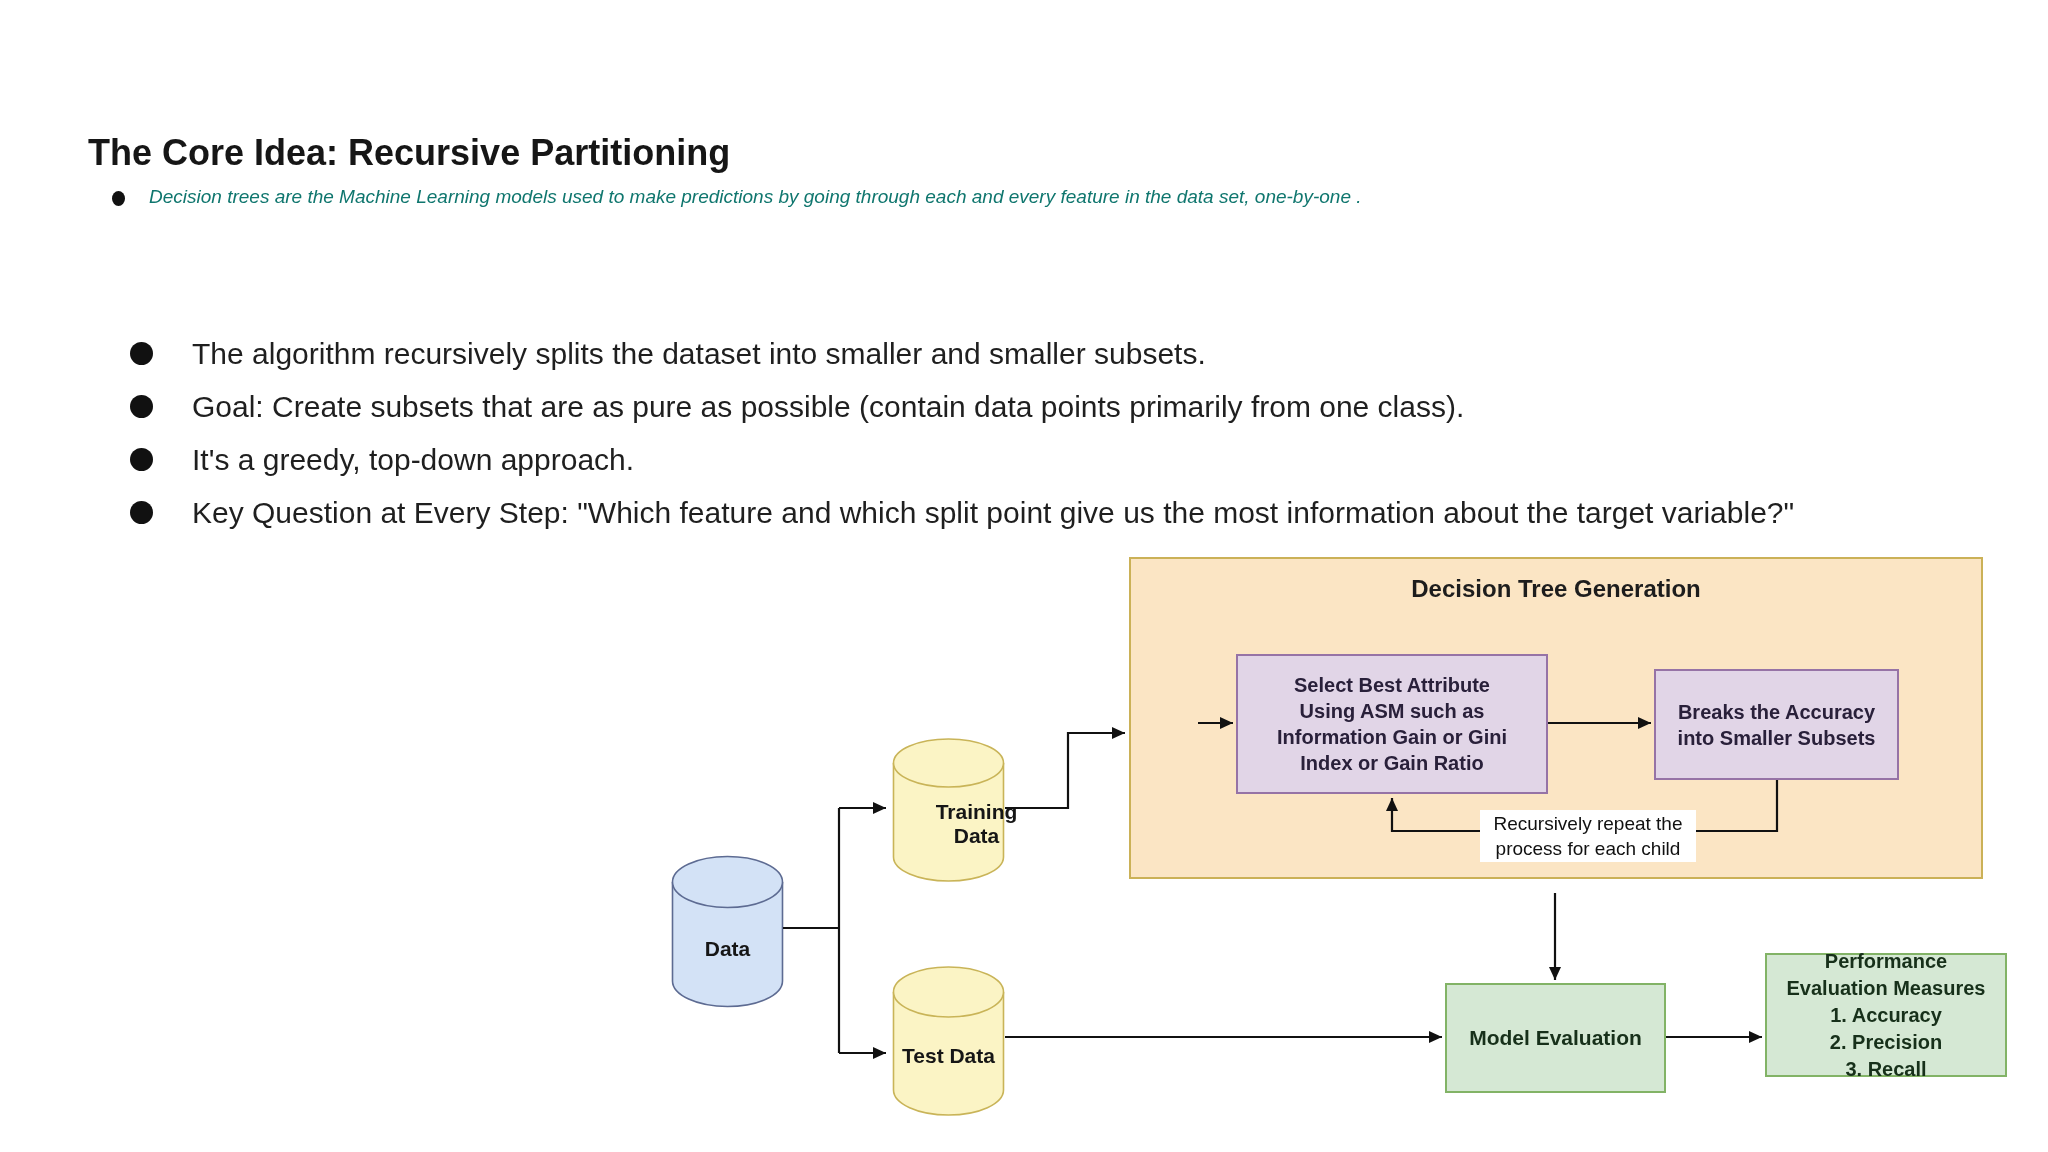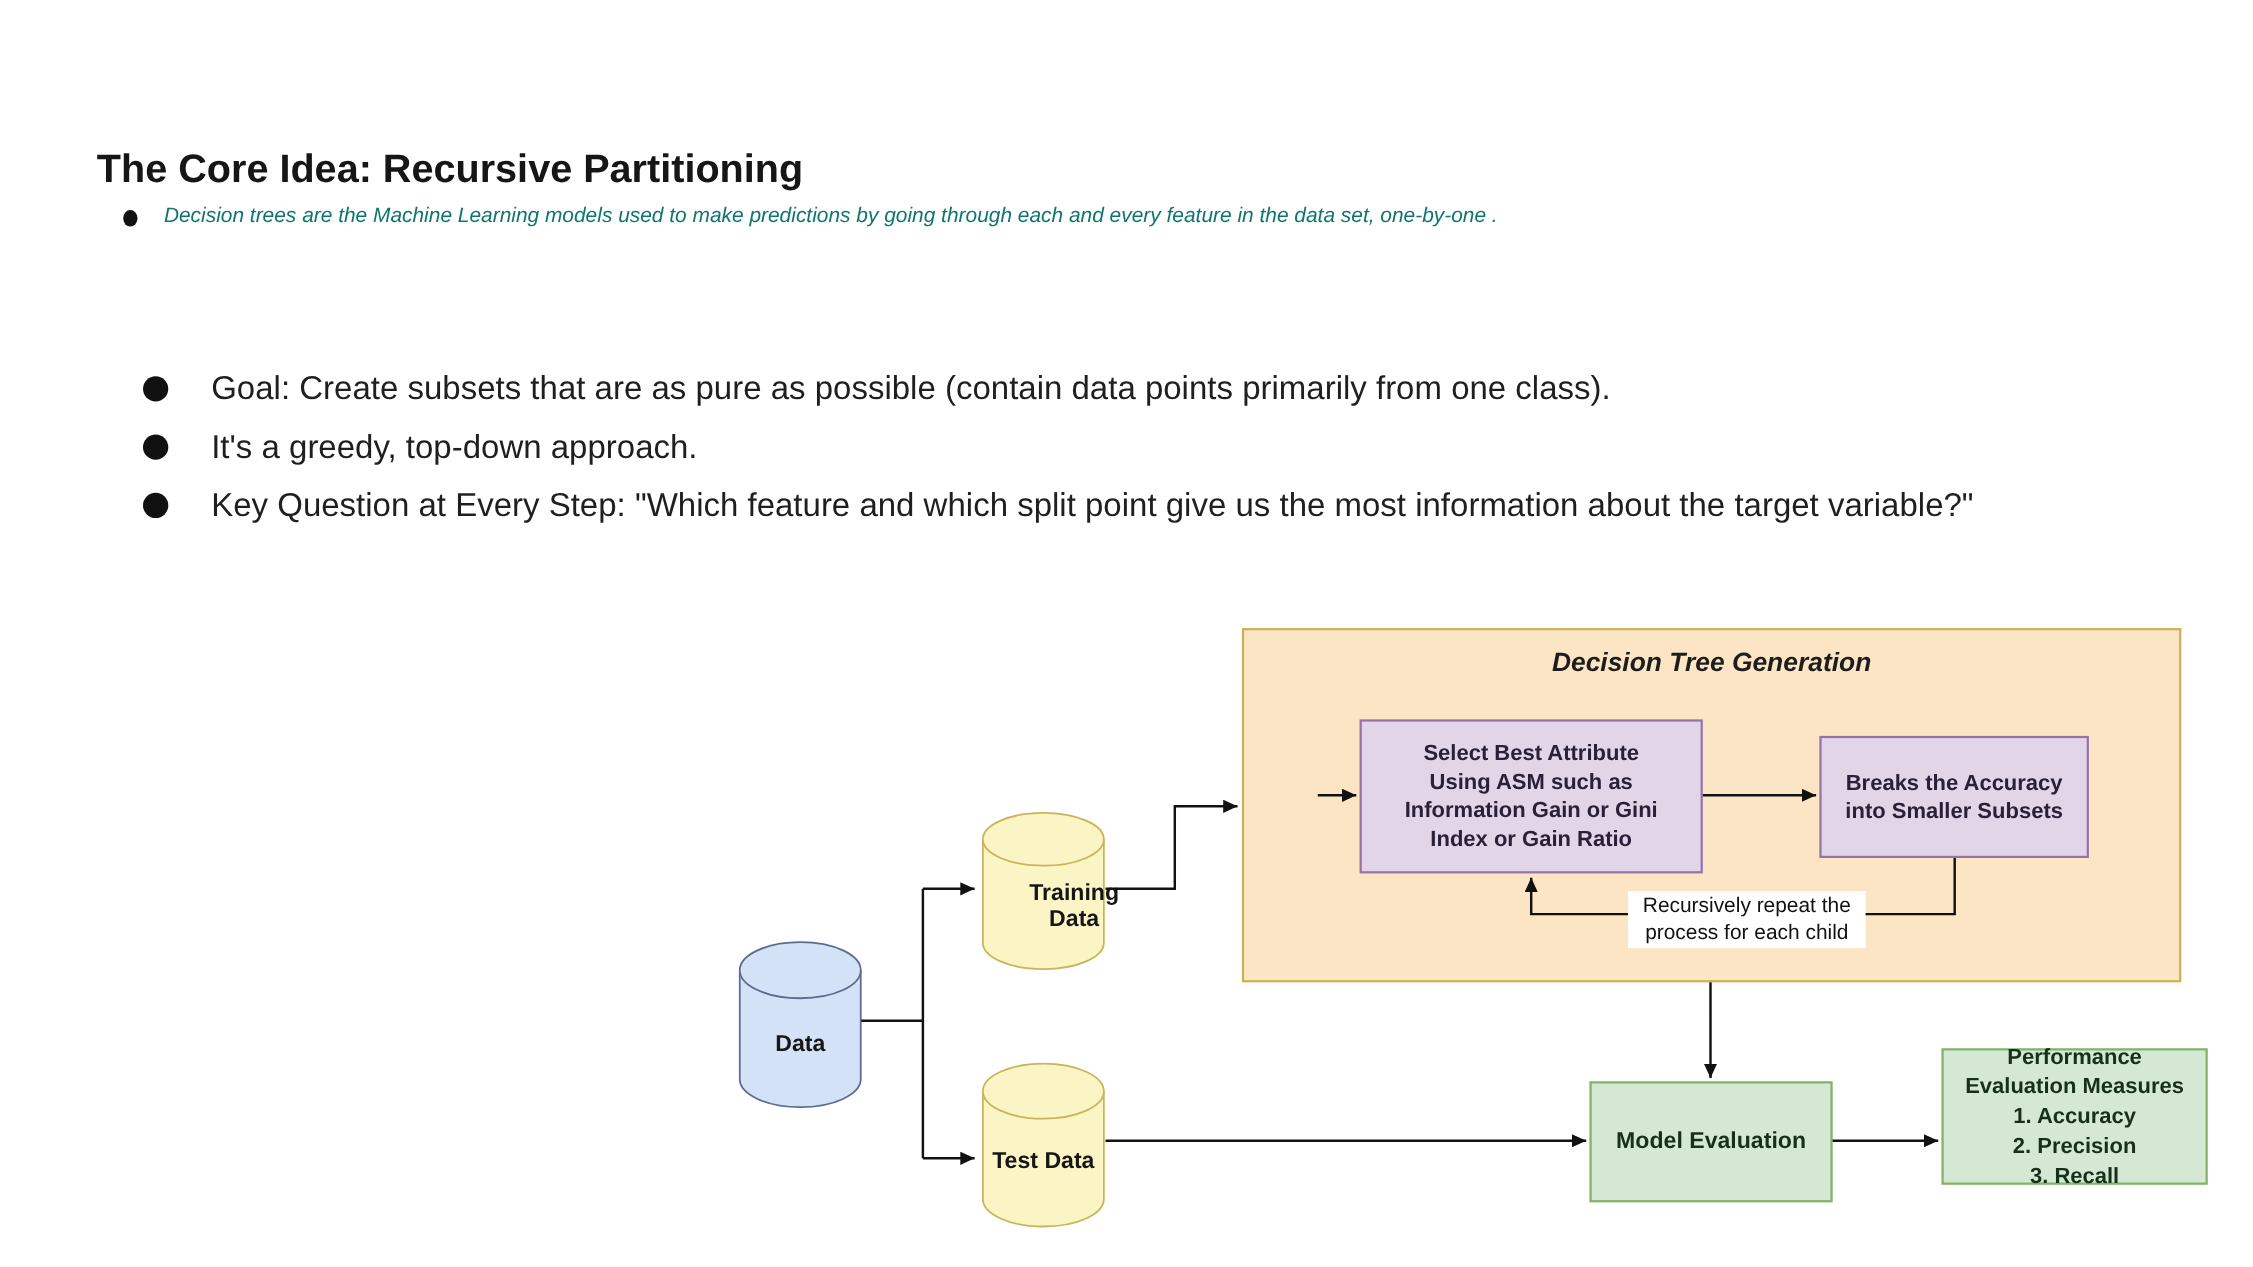--- a/index.html
+++ b/index.html
@@ -10,22 +10,22 @@
   .slide-title{position:absolute;left:88px;top:132px;font-size:36px;font-weight:bold;color:#161616;}
   .intro-row{position:absolute;left:112px;top:186px;display:flex;align-items:flex-start;width:1500px;}
   .intro-dot{width:13px;height:15px;border-radius:50%;background:#111;margin-top:5px;flex:none;}
   .intro-text{margin-left:24px;font-size:19px;font-style:italic;color:#0f766e;}
 
   .bullets{position:absolute;left:130px;top:327px;width:1740px;}
   .bullet-row{position:relative;padding-left:62px;font-size:30px;line-height:53px;color:#1f1f1f;max-width:1690px;}
   .bullet-dot{position:absolute;left:0;top:15px;width:23px;height:23px;border-radius:50%;background:#111;}
 
   
-  .orange-box{position:absolute;left:1129px;top:571px;width:854px;height:322px;box-sizing:border-box;
-              background:#FBE5C4;border:2px solid #CBB157;z-index:1;font-style:italic;}
+  .orange-box{position:absolute;left:1129px;top:557px;width:854px;height:322px;box-sizing:border-box;
+              background:#FBE5C4;border:2px solid #CBB157;z-index:1;}
   .dtg-title{position:absolute;left:0;top:16px;width:100%;text-align:center;
              font-size:24px;font-weight:bold;color:#1d1d1d;}
 
   .dbox{position:absolute;box-sizing:border-box;display:flex;flex-direction:column;
         align-items:center;justify-content:center;text-align:center;font-weight:bold;z-index:2;}
   .purple{background:#E1D5E7;border:2px solid #9673A6;color:#29203a;}
   .green{background:#D5E8D4;border:2px solid #82B366;color:#17301a;}
   .select-box{left:1236px;top:654px;width:312px;height:140px;font-size:20px;line-height:26px;}
   .breaks-box{left:1654px;top:669px;width:245px;height:111px;font-size:20px;line-height:26px;}
   .model-eval-box{left:1445px;top:983px;width:221px;height:110px;font-size:21px;justify-content:center;}
@@ -51,20 +51,24 @@
 <body>
 
 <div class="slide-title">The Core Idea: Recursive Partitioning</div>
 
 <div class="intro-row">
   <span class="intro-dot"></span>
   <span class="intro-text">Decision trees are the Machine Learning models used to make predictions by going through each and every feature in the data set, one-by-one .</span>
 </div>
 
 <div class="bullets">
+  <div class="bullet-row">
+    <span class="bullet-dot"></span>
+    <span>The algorithm recursively splits the dataset into smaller and smaller subsets.</span>
+  </div>
   <div class="bullet-row">
     <span class="bullet-dot"></span>
     <span>Goal: Create subsets that are as pure as possible (contain data points primarily from one class).</span>
   </div>
   <div class="bullet-row">
     <span class="bullet-dot"></span>
     <span>It's a greedy, top-down approach.</span>
   </div>
   <div class="bullet-row">
     <span class="bullet-dot"></span>

